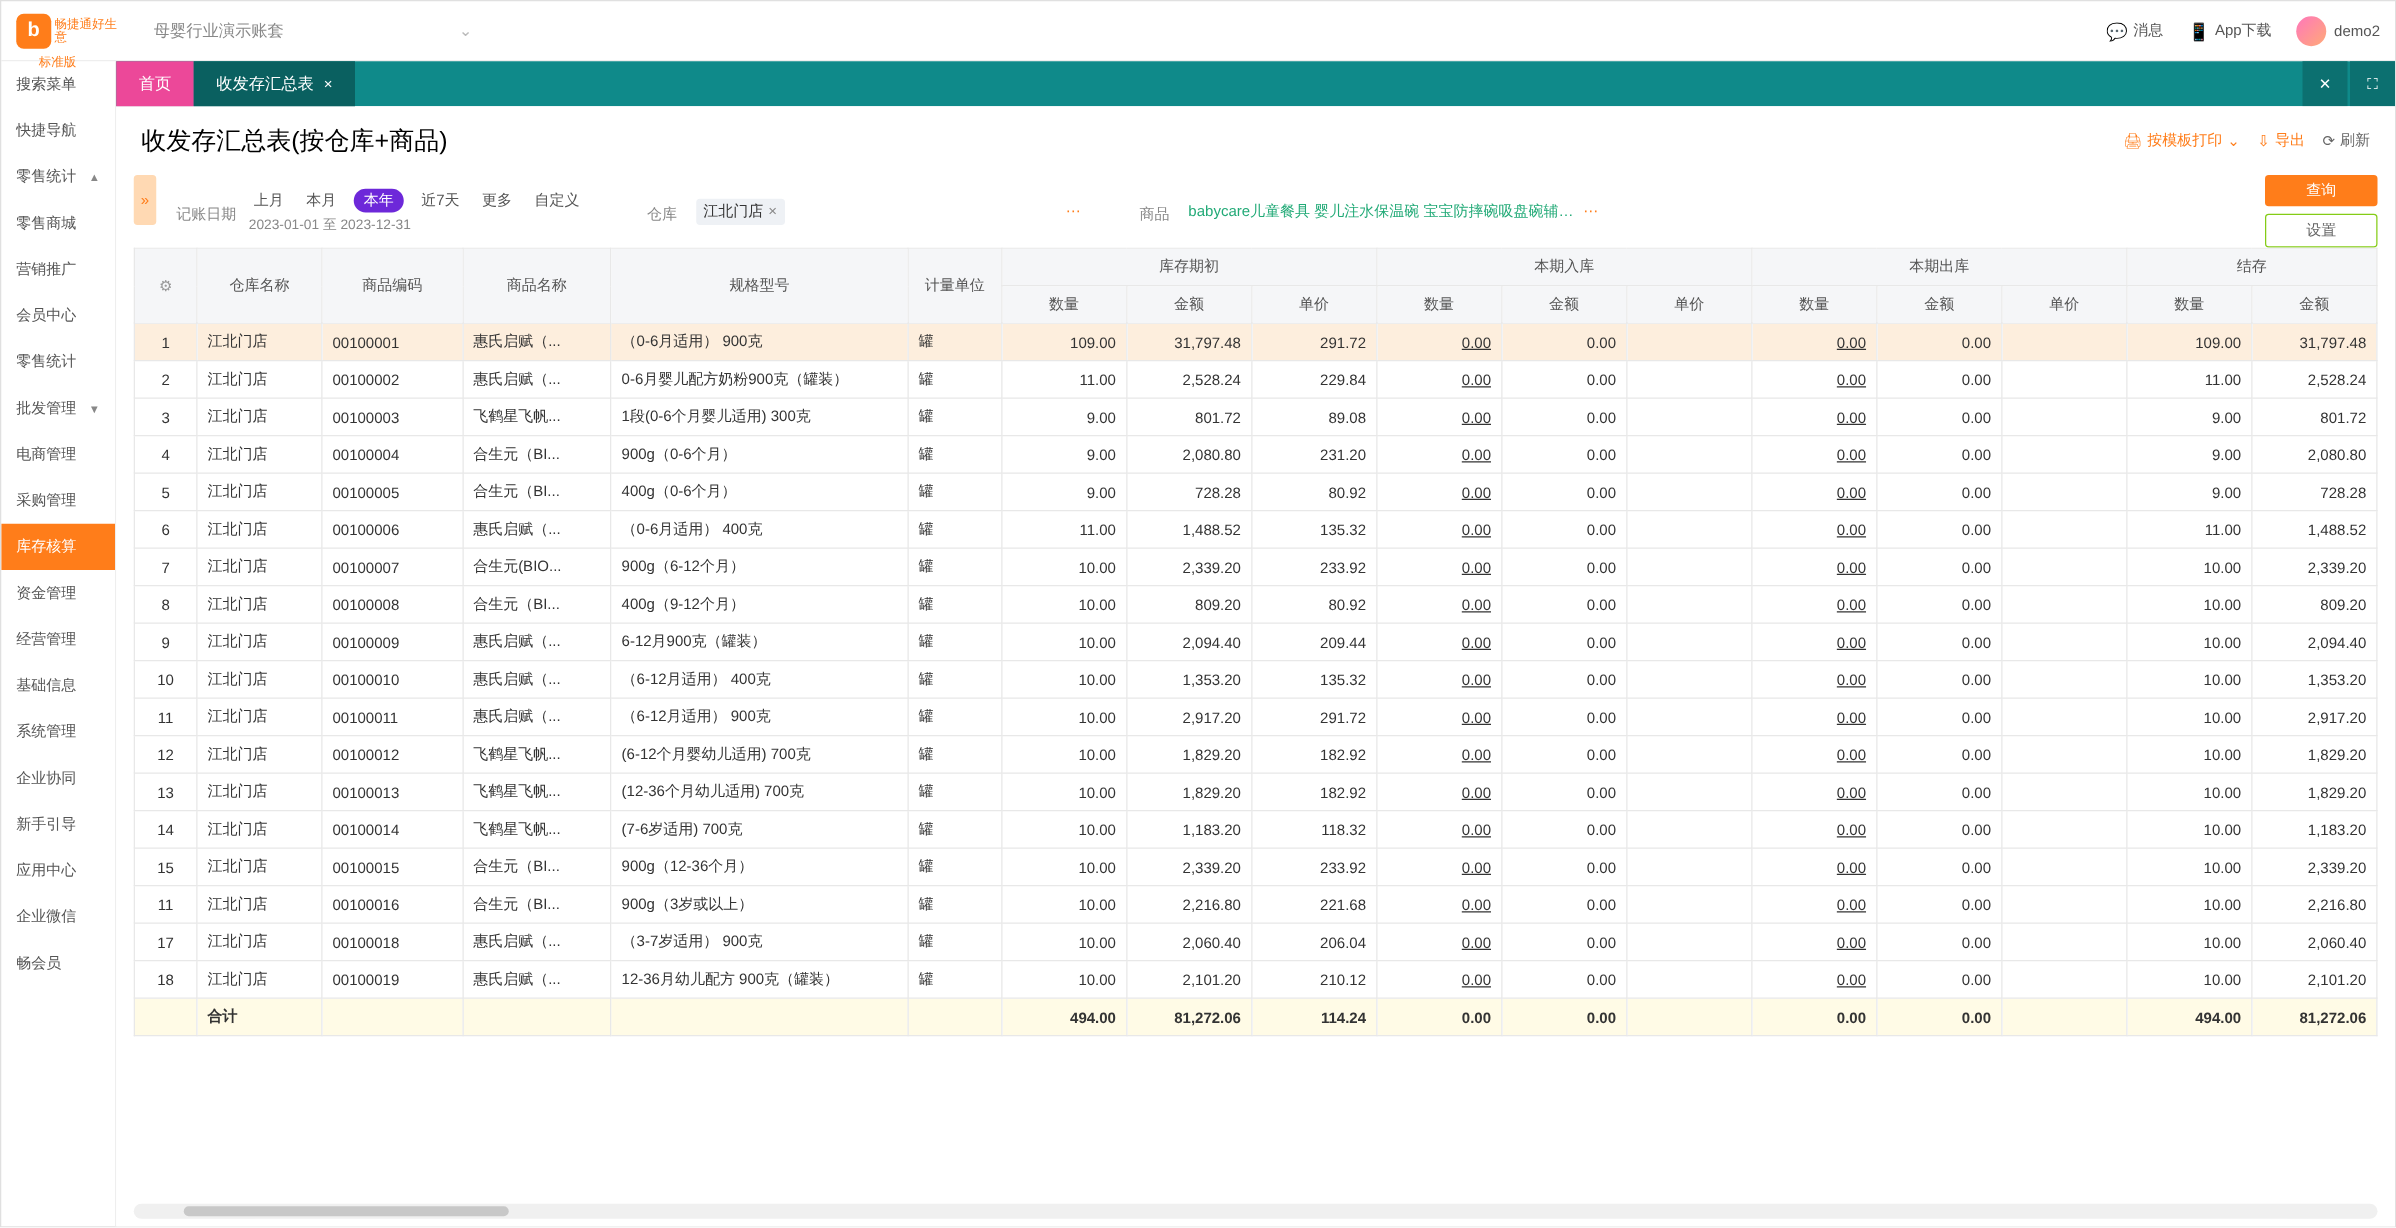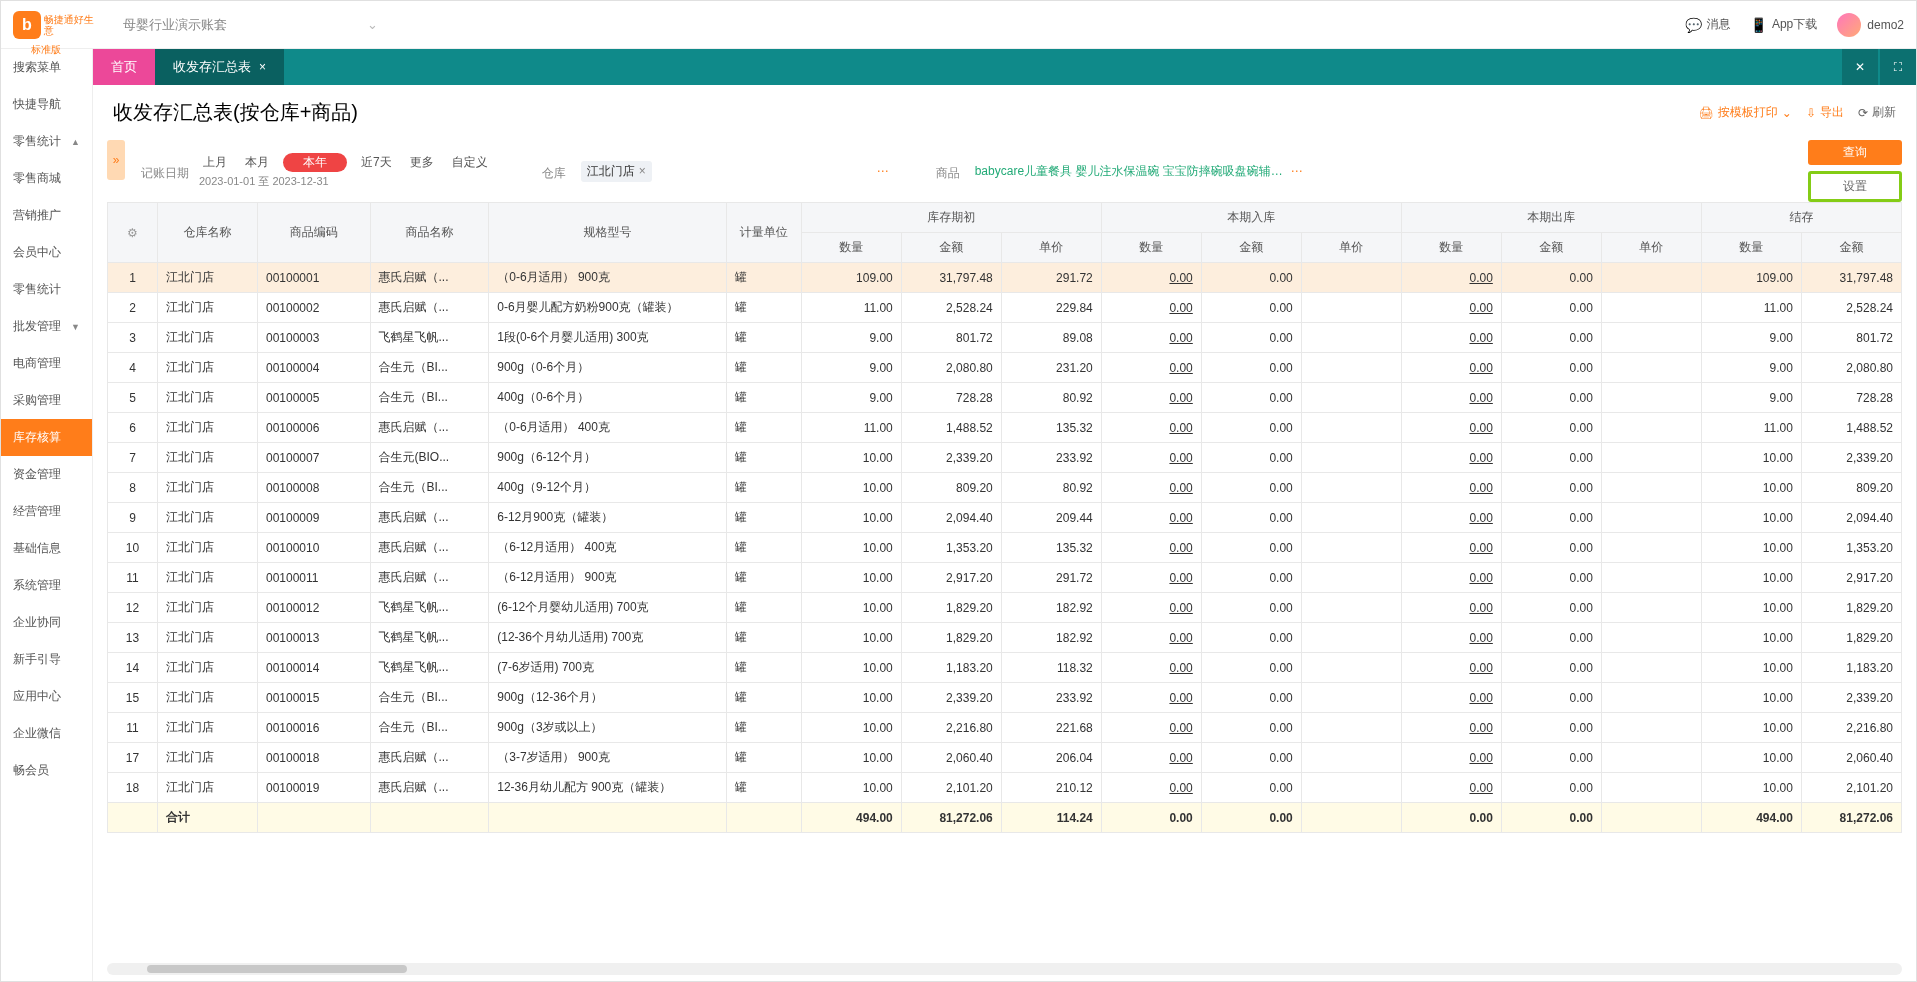--- a/index.html
+++ b/index.html
@@ -53,32 +53,32 @@
 
 
 .filter-wrap { display: flex; align-items: flex-start; padding: 6px 14px 0; }
 .collapse-handle { width: 18px; height: 40px; background: #ffd9b3; border-radius: 3px; display: flex; align-items: center; justify-content: center; color: #ff7d1a; cursor: pointer; margin-right: 16px; }
 .filter-row { display: flex; align-items: center; flex: 1; flex-wrap: wrap; }
 .filter-block { display: flex; align-items: center; margin-right: 40px; }
 .filter-label { color: #888; margin-right: 10px; padding-top: 4px; }
 .date-presets { display: flex; flex-direction: column; }
 .preset-line { display: flex; align-items: center; }
 .preset { margin-right: 10px; color: #555; cursor: pointer; padding: 1px 4px; }
-.preset.active { background: #ef4444; color: #fff; border-radius: 10px; padding: 1px 20px; }
+.preset.active { background: #6d28d9; color: #fff; border-radius: 10px; padding: 1px 8px; }
 .date-range { color: #888; font-size: 11px; margin-top: 2px; }
 .tag-input { border: 1px solid transparent; min-width: 320px; display: flex; align-items: center; padding: 2px 4px; position: relative; }
 .tag-input.wide { min-width: 340px; }
 .chip { background: #eef1f5; border-radius: 3px; padding: 2px 6px; display: flex; align-items: center; font-size: 12px; }
 .chip .x { margin-left: 4px; color: #888; cursor: pointer; }
 .tag-more { color: #ff7d1a; margin-left: auto; cursor: pointer; letter-spacing: 2px; }
 .product-chip { color: #2a7; font-size: 12px; white-space: nowrap; overflow: hidden; text-overflow: ellipsis; max-width: 310px; }
 .filter-actions { display: flex; flex-direction: column; gap: 6px; margin-left: auto; }
 .btn { padding: 4px 32px; border-radius: 3px; cursor: pointer; text-align: center; font-size: 12px; }
 .btn.primary { background: #ff7d1a; color: #fff; }
-.btn.plain { background: #fff; border: 3px solid #84cc16; color: #666; }
+.btn.plain { background: #fff; border: 1px solid #84cc16; color: #666; }
 
 .expand-bar { text-align: center; padding: 6px 0 10px; color: #888; cursor: pointer; font-size: 12px; }
 .expand-bar .chev { margin-right: 4px; font-size: 10px; }
 
 
 .table-wrap { flex: 1; overflow: auto; padding: 0 14px 10px; min-height: 0; }
 table { border-collapse: collapse; width: 100%; table-layout: fixed; }
 th, td { border: 1px solid #e8e8e8; padding: 6px 8px; font-size: 12px; white-space: nowrap; overflow: hidden; text-overflow: ellipsis; }
 thead th { background: #f5f6f8; color: #555; font-weight: normal; text-align: center; position: sticky; top: 0; }
 thead tr.group-row th { border-bottom: 1px solid #e8e8e8; }

